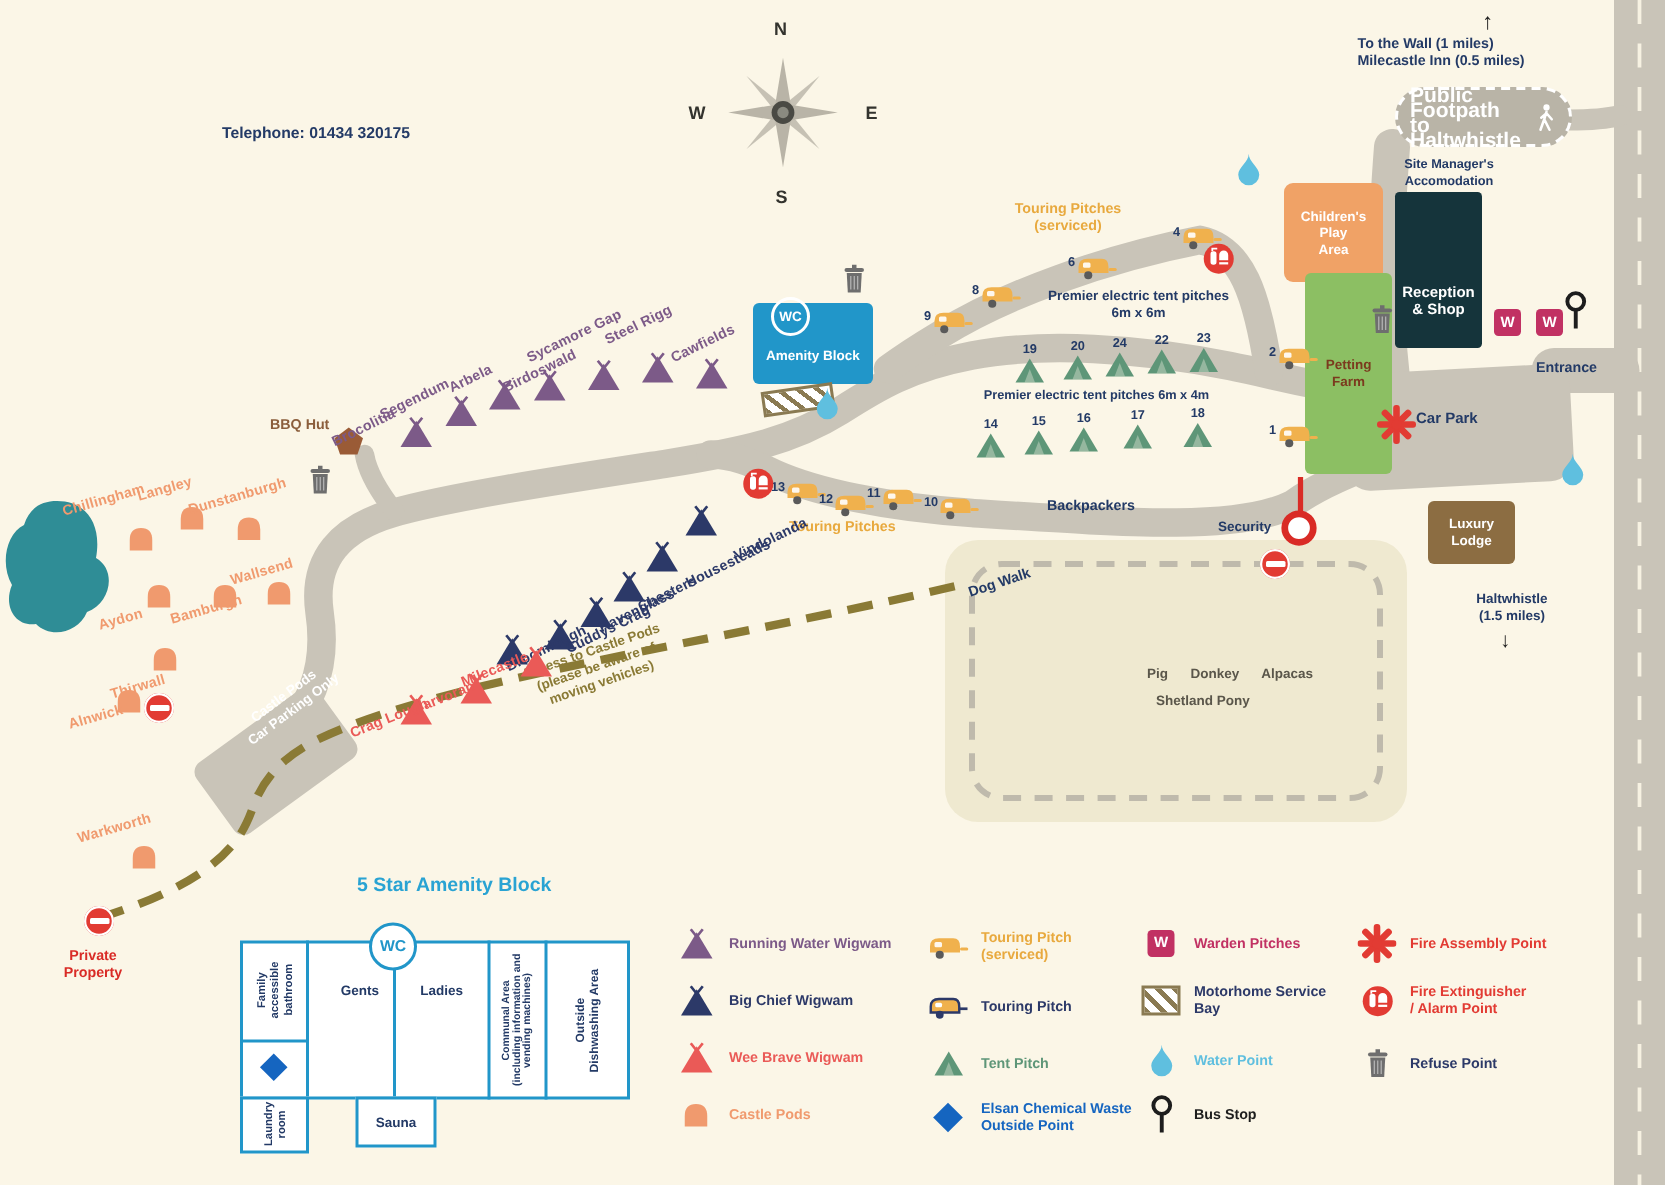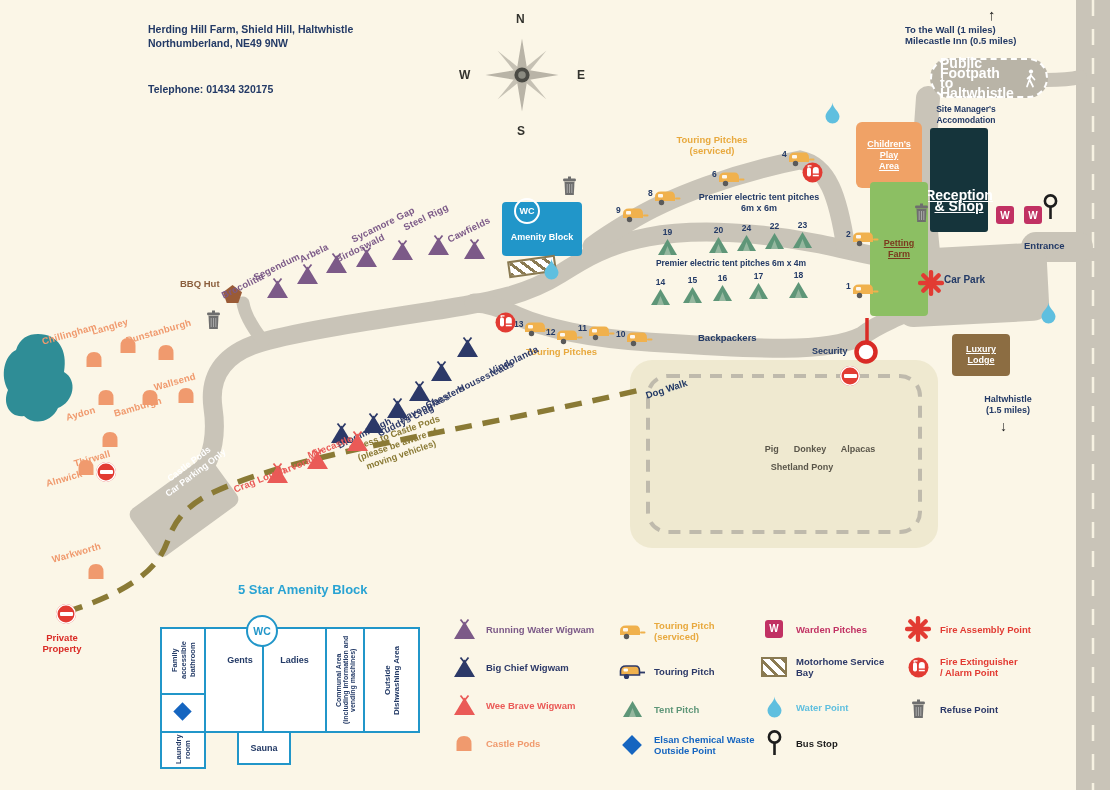--- a/index.html
+++ b/index.html
@@ -10,21 +10,21 @@
   .mk{position:absolute;line-height:0;}
   .map-label{position:absolute;font-weight:700;font-size:9.5px;white-space:nowrap;transform-origin:left center;letter-spacing:.2px;}
   .area-label{position:absolute;font-weight:700;color:#233A66;white-space:pre-line;line-height:11px;}
   .pitch{position:absolute;display:flex;align-items:flex-start;gap:1px;line-height:0;}
   .pitch-num{font-size:8.5px;font-weight:700;color:#233A66;line-height:9px;}
   .tentmk{position:absolute;display:flex;flex-direction:column;align-items:center;line-height:0;}
   .tent-num{font-size:8.5px;font-weight:700;color:#233A66;line-height:9px;margin-bottom:1px;}
   .noentry{position:absolute;width:20px;height:20px;border-radius:50%;background:#E23B33;box-shadow:0 0 0 1.5px #fff inset;}
   .noentry::after{content:"";position:absolute;left:3.5px;right:3.5px;top:8px;height:4px;background:#fff;border-radius:1px;}
   .bldg{position:absolute;display:flex;align-items:center;justify-content:center;text-align:center;}
-  .bldg .lbl{font-weight:700;white-space:pre-line;line-height:11px;text-decoration:underline;}
+  .bldg .lbl{font-weight:700;white-space:pre-line;line-height:11px;}
   .warden{position:absolute;width:18px;height:18px;background:#C13163;border-radius:3px;display:flex;align-items:center;justify-content:center;}
   .warden span{color:#fff;font-weight:700;font-size:10px;}
   .hatch{position:absolute;width:48px;height:17px;border:2px solid #8a7a52;background:repeating-linear-gradient(45deg,#8a7a52 0 3px,#fff 3px 8px);}
   .diamond{width:14px;height:14px;background:#1565C0;transform:rotate(45deg);}
   
   .logo{position:absolute;left:22px;top:14px;width:106px;height:112px;background:#1B241B;border-radius:2px;display:flex;flex-direction:column;align-items:center;padding-top:5px;}
   .logo .nm{font-family:"Liberation Serif",serif;font-weight:700;color:#EDE9DC;font-size:14px;letter-spacing:1.5px;line-height:15px;}
   .logo .tag{color:#EDE9DC;font-size:4.9px;letter-spacing:.6px;margin-top:5px;border-top:1px solid #EDE9DC;padding-top:3px;}
   
   .hdr{position:absolute;font-weight:700;color:#233A66;white-space:pre-line;font-size:10.5px;line-height:14px;}
@@ -70,22 +70,20 @@
     <path d="M66 612 C150 586 162 556 168 540 C174 522 186 505 214 492 C300 452 470 430 640 390" stroke="#8A7A35" stroke-width="5.5" stroke-dasharray="17 11" fill="none"></path>
 
     <rect x="648" y="376" width="272" height="156" rx="20" fill="none" stroke="#BFBAAC" stroke-width="4" stroke-dasharray="12 9"></rect>
 
     <path d="M38 334 C58 334 68 350 64 372 C78 380 74 402 58 408 C52 422 34 426 24 416 C10 418 2 404 8 390 C0 376 4 356 16 350 C20 338 28 334 38 334 Z" fill="#2F8D96"></path>
 
     <line x1="867" y1="318" x2="867" y2="344" stroke="#D92B26" stroke-width="3.5"></line>
   </svg>
 
 
-  <div class="hdr" style="left:148px;top:22px">Herding Hill Farm, Shield Hill, Haltwhistle
-Northumberland, NE49 9NW</div>
   <div class="hdr" style="left:148px;top:82px">Telephone: 01434 320175</div>
 
   <span class="cmp-letter" style="left:516px;top:12px">N</span>
   <span class="cmp-letter" style="left:459px;top:68px">W</span>
   <span class="cmp-letter" style="left:577px;top:68px">E</span>
   <span class="cmp-letter" style="left:517px;top:124px">S</span>
   <div class="abs" style="left:484px;top:37px;line-height:0">
     <svg width="76" height="76" viewBox="0 0 100 100">
       <g fill="#B9B4A7">
         <path d="M50 2 L58 50 L42 50 Z"></path>
@@ -115,21 +113,21 @@
   </div>
 
   <div class="bldg" style="left:856px;top:122px;width:66px;height:66px;background:#F0A266;border-radius:6px">
     <div class="lbl" style="color:#fff;font-size:9px">Children's
 Play
 Area</div>
   </div>
   <div class="area-label" style="left:916px;top:104px;width:100px;text-align:center;font-size:8.5px">Site Manager's
 Accomodation</div>
   <div class="bldg" style="left:930px;top:128px;width:58px;height:104px;background:#15343B;border-radius:3px;align-items:flex-end;padding-bottom:20px">
-    <div class="lbl" style="color:#fff;font-size:14px">Reception
+    <div class="lbl" style="color:#fff;font-size:10px">Reception
 &amp; Shop</div>
   </div>
   <div class="warden" style="left:996px;top:206px">
       <span>W</span>
     </div>
   <div class="warden" style="left:1024px;top:206px">
       <span>W</span>
     </div>
   <div class="bldg" style="left:870px;top:182px;width:58px;height:134px;background:#8CBF63;border-radius:4px">
     <div class="lbl" style="color:#7B3A1E;font-size:9px">Petting
@@ -394,21 +392,21 @@
       </div>
       <div class="pitch" style="left:616px;top:330px">
         <span class="pitch-num">10</span>
         <svg width="27" height="17" viewBox="0 0 27 17">
           <path d="M1 12 L1 8 Q1 2.5 7 2.5 L16.5 2.5 Q21 2.5 21 8 L21 12 Z" fill="#F0B14D"></path>
           <circle cx="7.5" cy="13.5" r="2.7" fill="#5a5a5a"></circle>
           <rect x="4" y="5" width="5" height="3.5" rx="1" fill="#fff" opacity=".9"></rect>
           <rect x="21" y="8.6" width="5.5" height="2" rx="1" fill="#F0B14D"></rect>
         </svg>
       </div>
-      <div class="tentmk" style="left:657px;top:228px">
+      <div class="tentmk" style="left:676px;top:228px">
         <span class="tent-num">19</span>
         <svg width="21" height="18" viewBox="0 0 21 18">
           <path d="M10.5 1 L20 17 L1 17 Z" fill="#5E9678"></path>
           <path d="M10.5 8 L14 17 L7 17 Z" fill="#FBF6E7" opacity="0.35"></path>
         </svg>
       </div>
       <div class="tentmk" style="left:708px;top:226px">
         <span class="tent-num">20</span>
         <svg width="21" height="18" viewBox="0 0 21 18">
           <path d="M10.5 1 L20 17 L1 17 Z" fill="#5E9678"></path>

